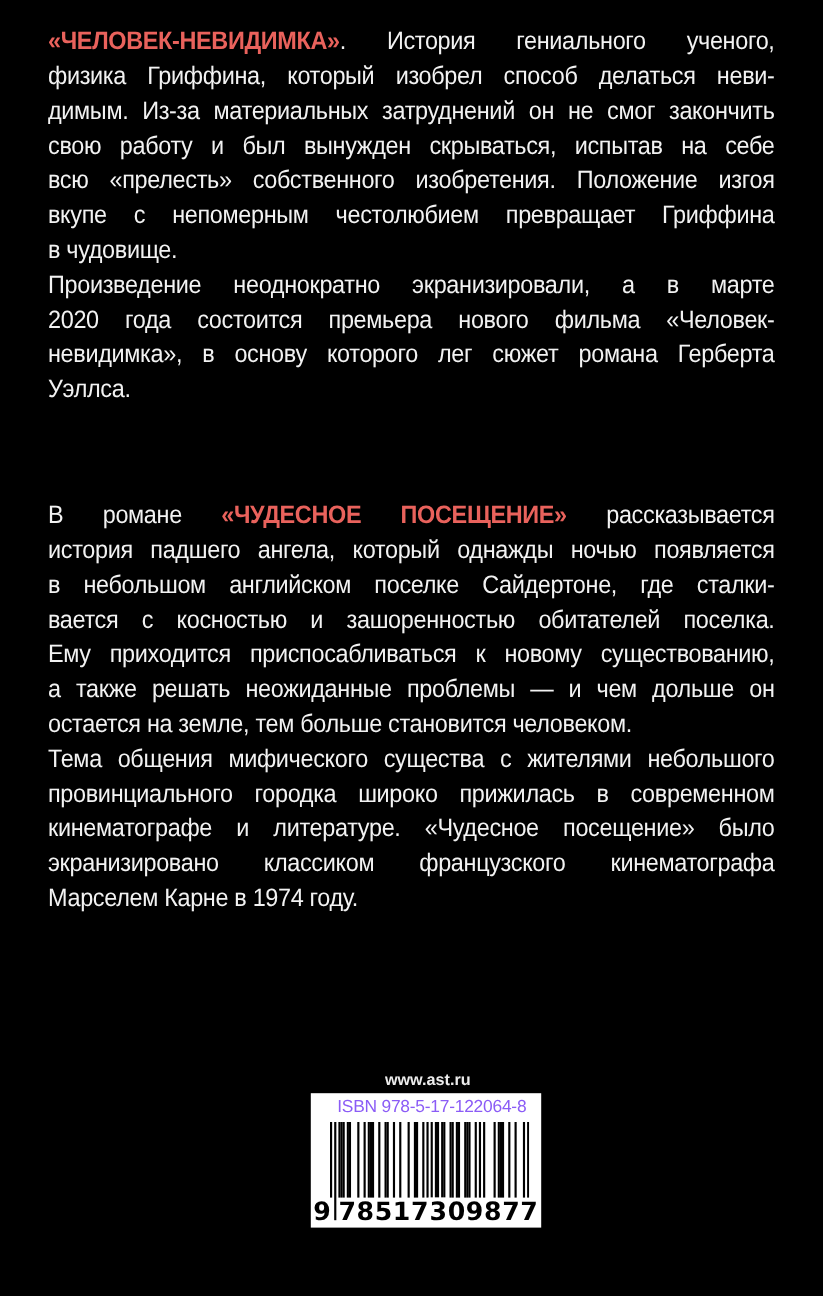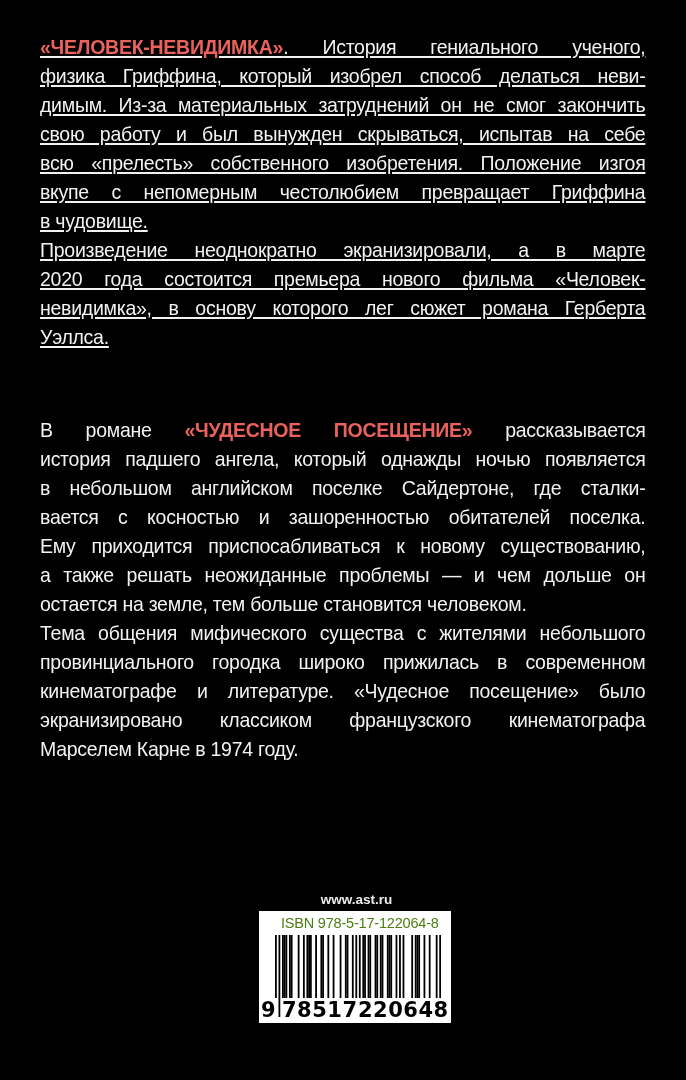--- a/index.html
+++ b/index.html
@@ -13,21 +13,21 @@
     position: relative;
     overflow: hidden;
     font-family: "Liberation Sans", "DejaVu Sans", sans-serif;
     color: #f2f2f2;
   }
   .text-block {
     position: absolute;
     left: 40px;
     width: 606px;
   }
-  #block-1 { top: 32px; text-decoration: underline; }
+  #block-1 { top: 20px; }
   #block-2 { top: 415px; }
   .line {
     display: block;
     height: 29px;
     line-height: 29px;
     font-size: 21px;
     white-space: nowrap;
     text-align: justify;
     text-align-last: justify;
     letter-spacing: -0.3px;
@@ -58,21 +58,21 @@
     top: 911px;
     width: 192px;
     height: 112px;
     background: #fff;
   }
   .isbn-text {
     position: absolute;
     top: 4px;
     left: 22px;
     font-size: 14.5px;
-    color: #4d7c0f;
+    color: #8b5cf6;
     letter-spacing: -0.2px;
     white-space: nowrap;
   }
   .bars {
     position: absolute;
     left: 16px;
     top: 24px;
     width: 166px;
     height: 82px;
   }
@@ -174,15 +174,15 @@
         <rect x="143.28" y="0" width="1.80" height="64" fill="#000"></rect>
         <rect x="148.53" y="0" width="1.80" height="64" fill="#000"></rect>
         <rect x="153.77" y="0" width="1.80" height="64" fill="#000"></rect>
         <rect x="160.76" y="0" width="1.80" height="82" fill="#000"></rect>
         <rect x="164.25" y="0" width="1.80" height="82" fill="#000"></rect>
       </svg>
     </div>
   <div class="digits">
     <span class="digit-first">9</span>
     <span class="digit-left">785171</span>
-    <span class="digit-right">220648</span>
+    <span class="digit-right">309877</span>
   </div>
 </div>
 
 </body></html>

